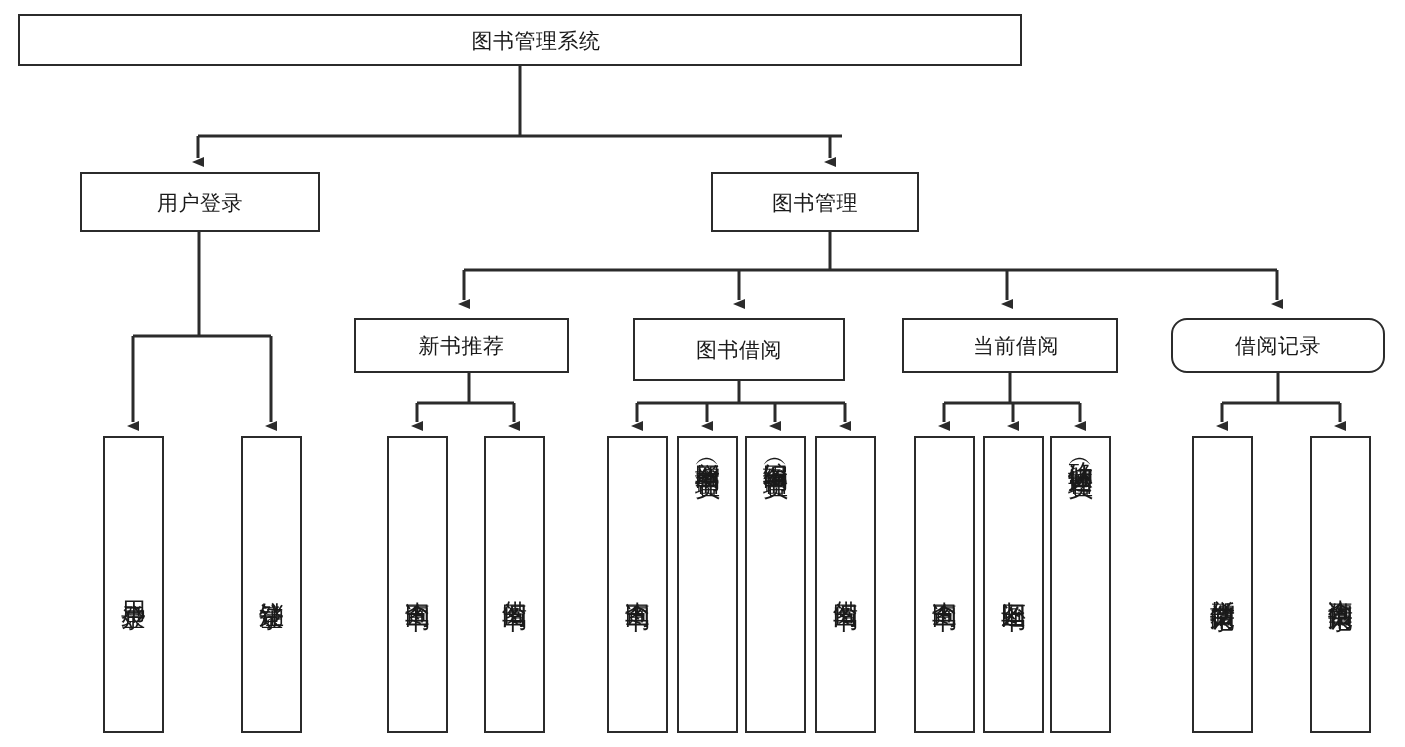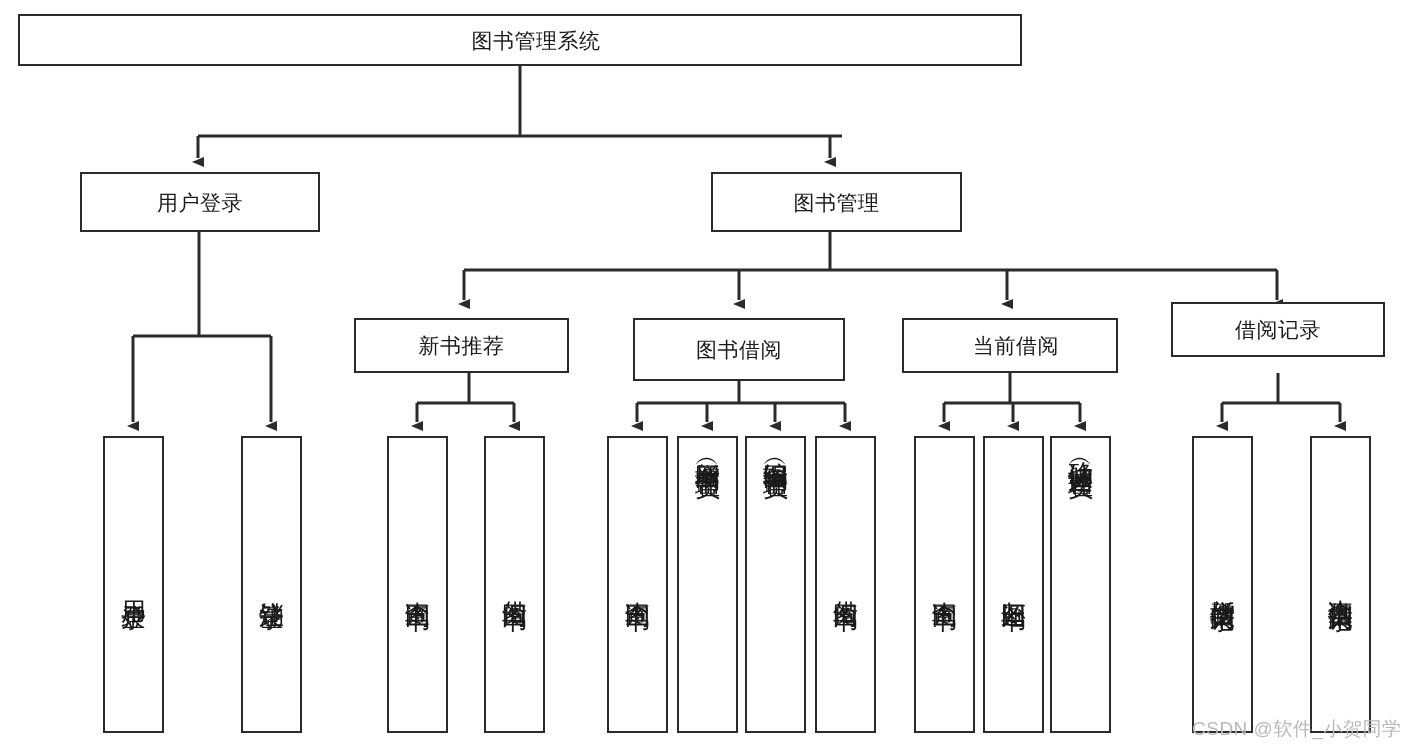--- a/index.html
+++ b/index.html
@@ -131,37 +131,37 @@
   </svg>
 
   <div class="node root horiz" style="left:18px; top:14px; width:1004px; height:52px;padding-left:32px;">
     <span class="node-label">图书管理系统</span>
   </div>
 
   <div class="node horiz" style="left:80px; top:172px; width:240px; height:60px;">
     <span class="node-label">用户登录</span>
   </div>
 
-  <div class="node horiz" style="left:711px; top:172px; width:251px; height:60px;">
+  <div class="node horiz" style="left:711px; top:172px; width:208px; height:60px;">
     <span class="node-label">图书管理</span>
   </div>
 
   <div class="node horiz" style="left:354px; top:318px; width:215px; height:55px;">
     <span class="node-label">新书推荐</span>
   </div>
 
   <div class="node horiz" style="left:633px; top:318px; width:212px; height:63px;">
     <span class="node-label">图书借阅</span>
   </div>
 
   <div class="node horiz" style="left:902px; top:318px; width:216px; height:55px;padding-left:12px;">
     <span class="node-label">当前借阅</span>
   </div>
 
-  <div class="node horiz" style="left:1171px; top:302px; width:214px; height:55px;">
+  <div class="node horiz" style="left:1171px; top:318px; width:214px; height:55px;border-radius:16px;">
     <span class="node-label">借阅记录</span>
   </div>
 
   <div class="node vert" style="left:103px; top:436px; width:61px; height:297px;">
     <span class="node-label">用户登录</span>
   </div>
 
   <div class="node vert" style="left:241px; top:436px; width:61px; height:297px;">
     <span class="node-label">注销登录</span>
   </div>
@@ -203,15 +203,14 @@
   </div>
 
   <div class="node vert" style="left:1192px; top:436px; width:61px; height:297px;">
     <span class="node-label">新增借阅记录</span>
   </div>
 
   <div class="node vert" style="left:1310px; top:436px; width:61px; height:297px;">
     <span class="node-label">查询借阅记录</span>
   </div>
 
-  <div class="watermark" style="left:1192px; top:716px;">CSDN @软件_小贺同学</div>
 
 </div>
 
 </body></html>

